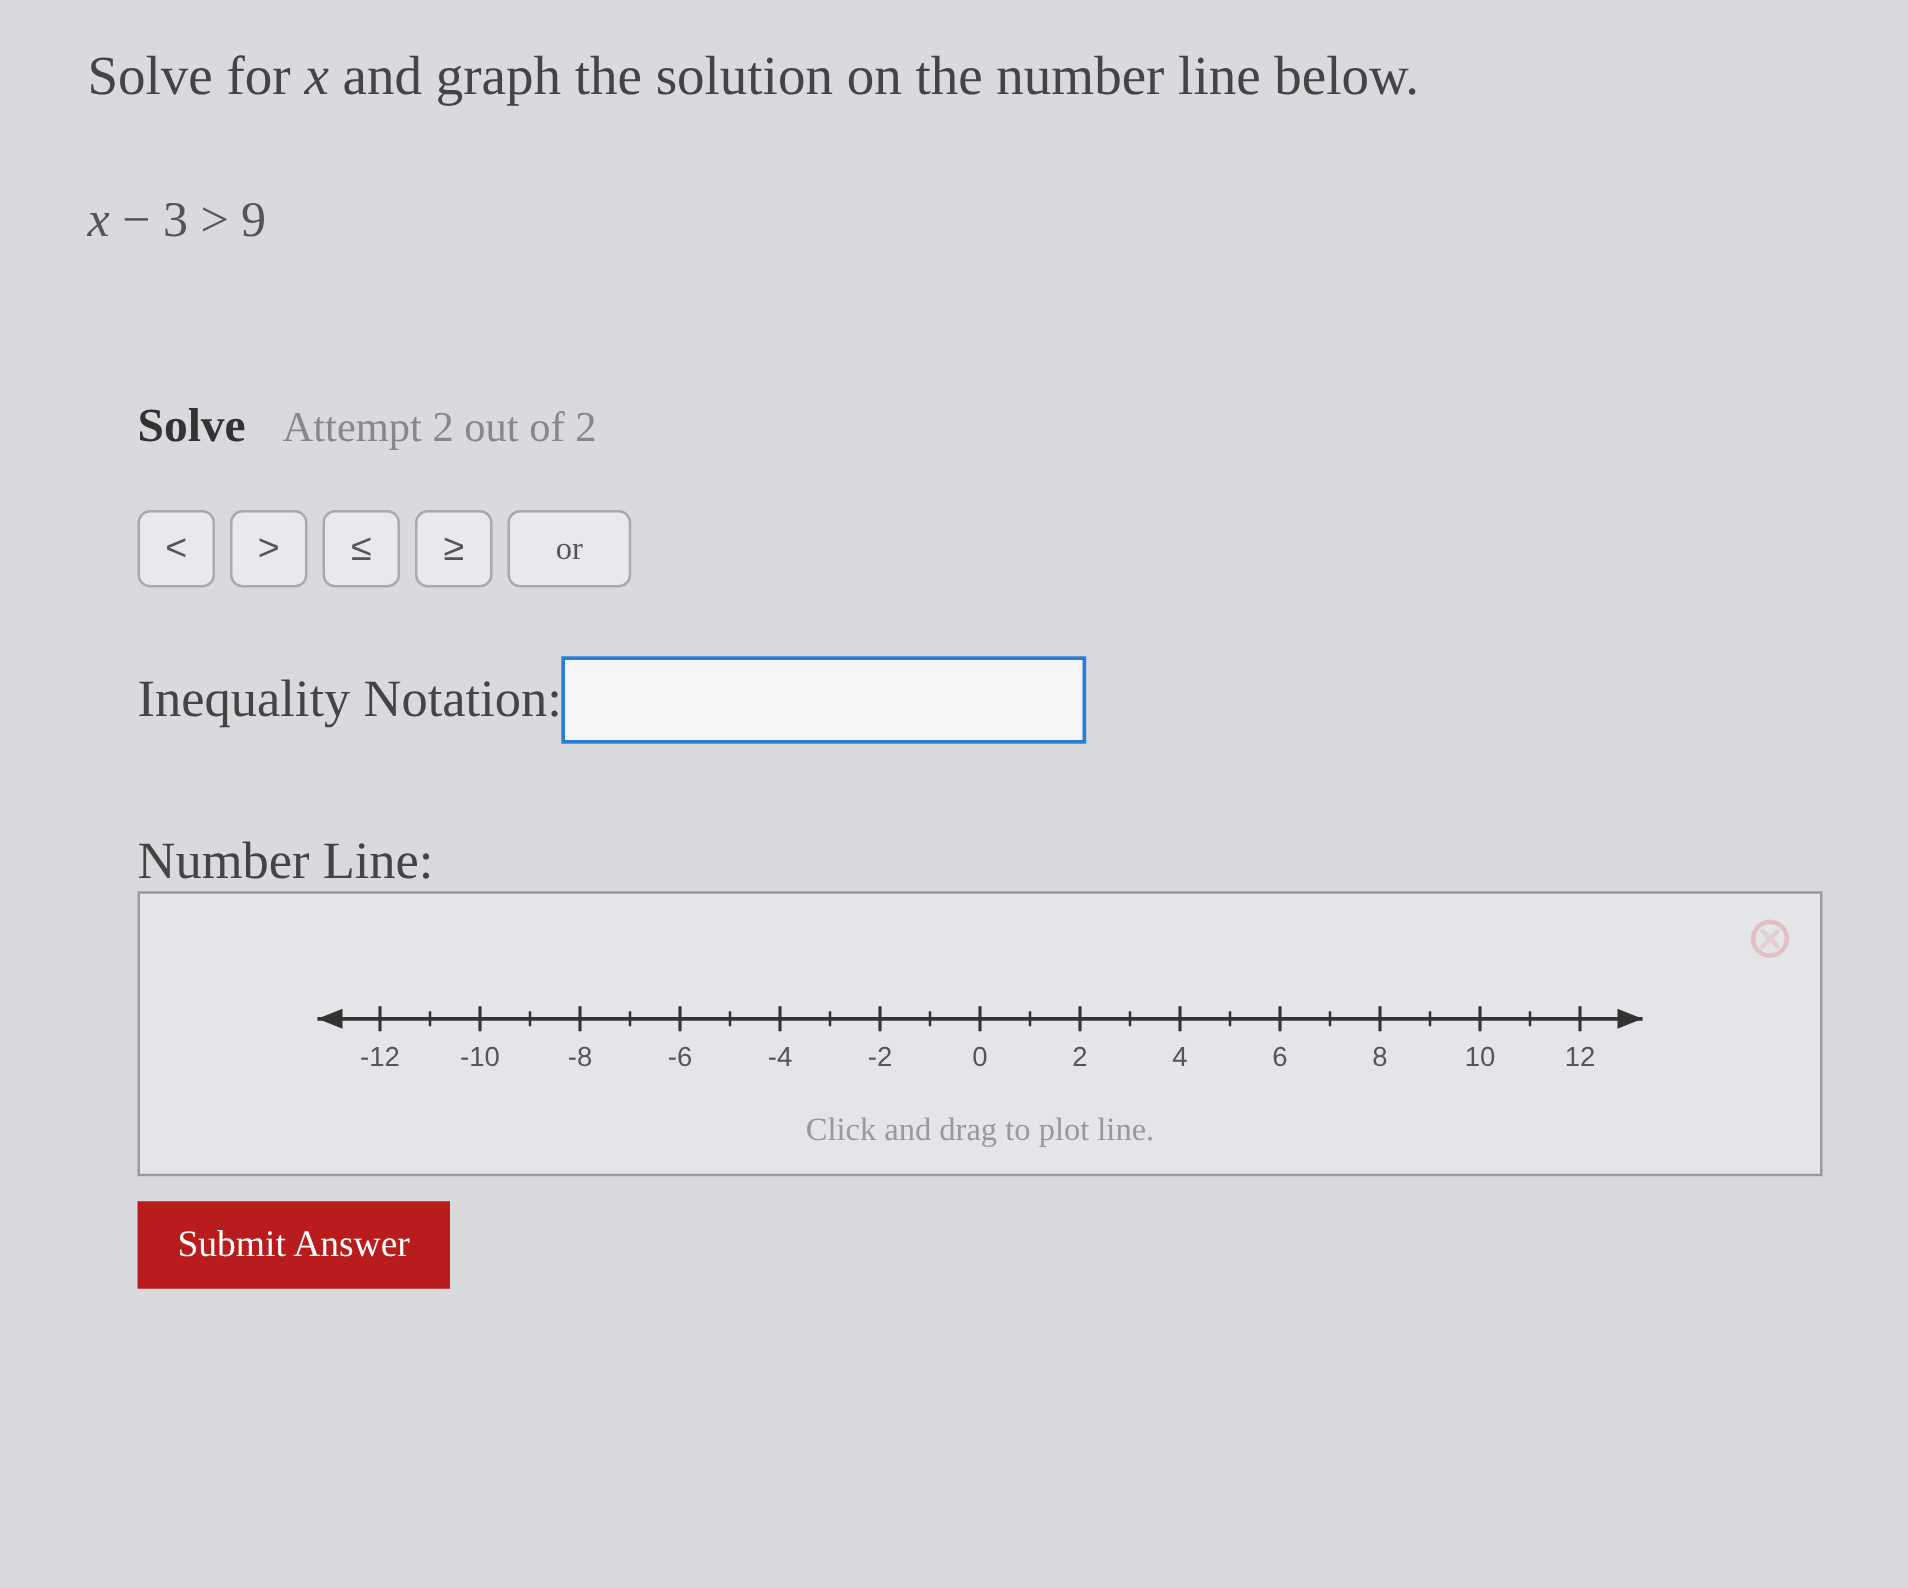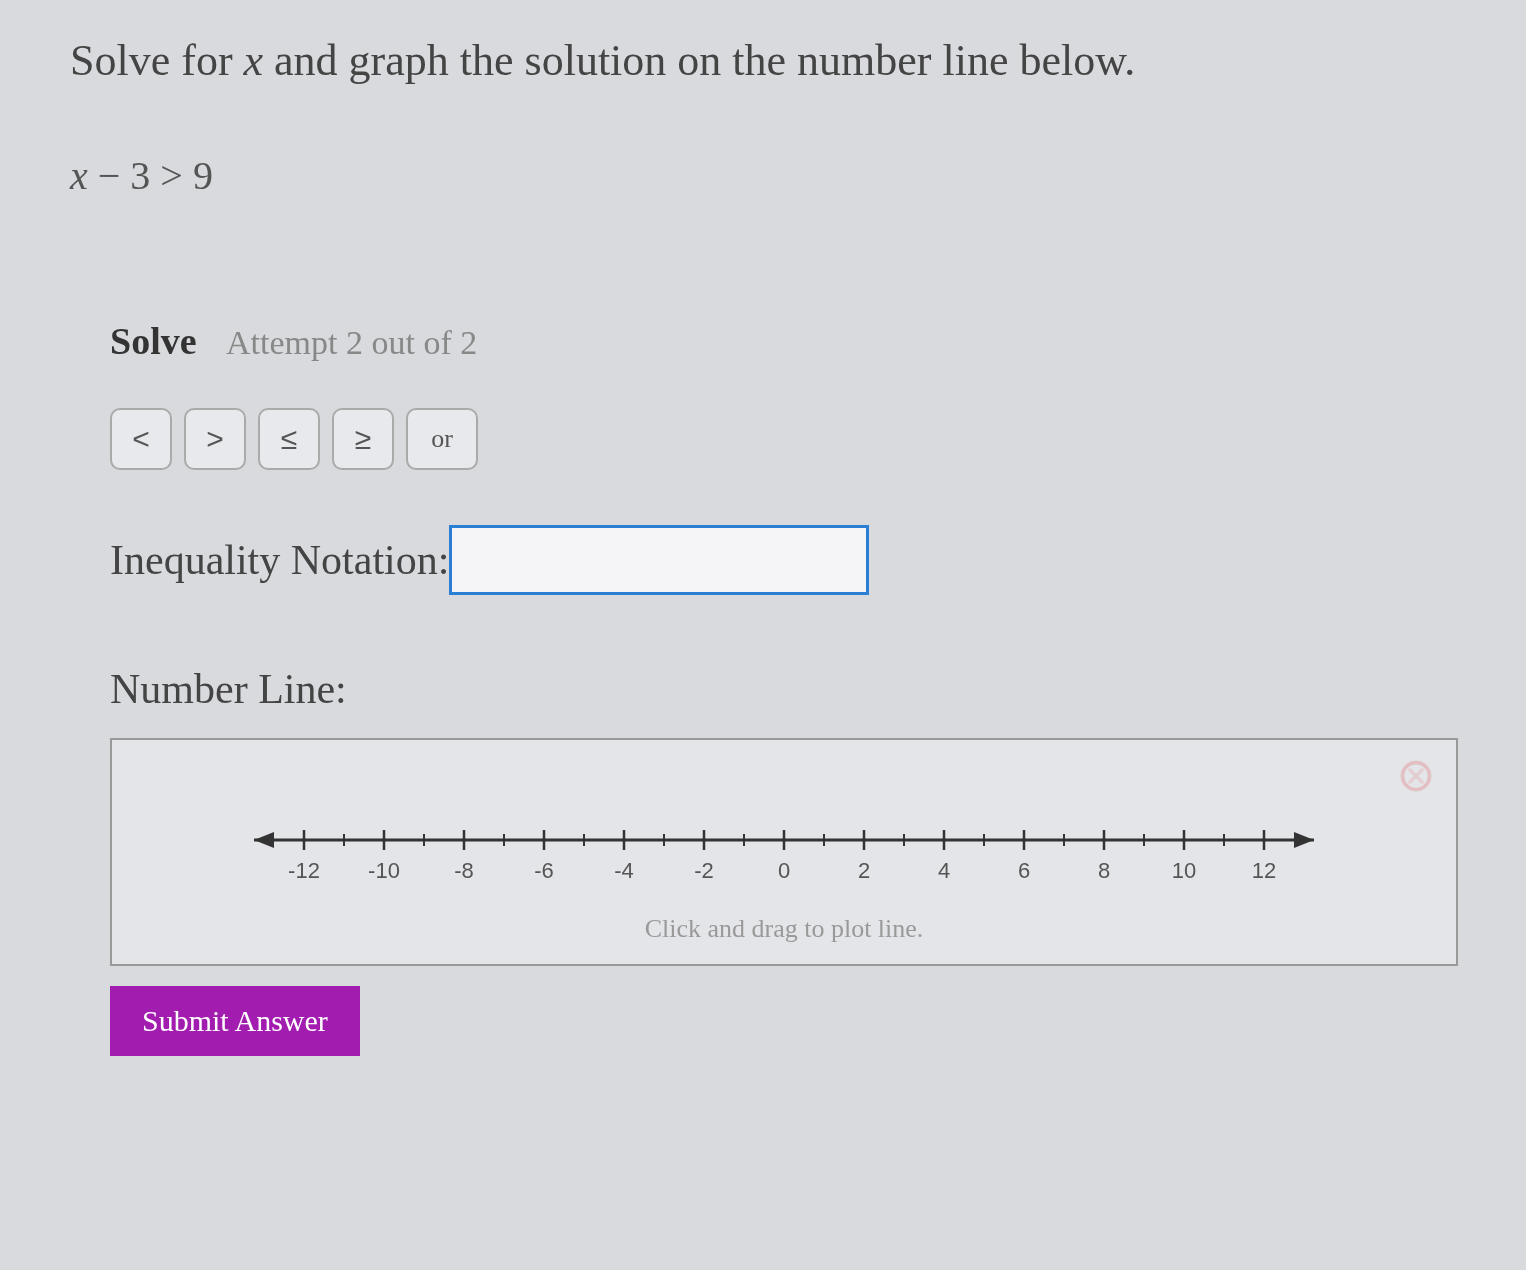--- a/index.html
+++ b/index.html
@@ -48,21 +48,21 @@
     border-radius: 10px;
     background: #e8e9ec;
     font-size: 30px;
     color: #555;
     display: flex;
     align-items: center;
     justify-content: center;
     cursor: pointer;
     font-family: Arial, sans-serif;
   }
-  .op-btn.or { width: 72px; font-size: 26px; font-family: Georgia, serif; }
+  .op-btn.or { width: 99px; font-size: 26px; font-family: Georgia, serif; }
   .ineq-row {
     display: flex;
     align-items: center;
     margin-bottom: 70px;
   }
   .ineq-label {
     font-size: 42px;
     color: #444;
   }
   .ineq-input {
@@ -70,21 +70,20 @@
     height: 70px;
     border: 3px solid #2a7fd4;
     background: #f5f5f8;
     font-size: 32px;
     padding: 0 12px;
     outline: none;
   }
   .nl-label {
     font-size: 42px;
     color: #444;
-    margin-bottom: 25px;
   }
   .number-line-box {
     border: 2px solid #999;
     background: #e4e5e8;
     padding: 30px 40px 20px 40px;
     width: 1348px;
     position: relative;
   }
   .nl-svg { width: 100%; height: 140px; display: block; }
   .nl-hint {
@@ -98,21 +97,21 @@
     position: absolute;
     top: 18px;
     right: 22px;
     width: 36px;
     height: 36px;
     opacity: 0.25;
     color: #d55;
   }
   .submit-btn {
     margin-top: 20px;
-    background: #a21caf;
+    background: #b91c1c;
     color: #fff;
     font-size: 30px;
     border: none;
     padding: 18px 32px;
     font-family: Georgia, serif;
     cursor: pointer;
   }
 </style>
 </head>
 <body>

